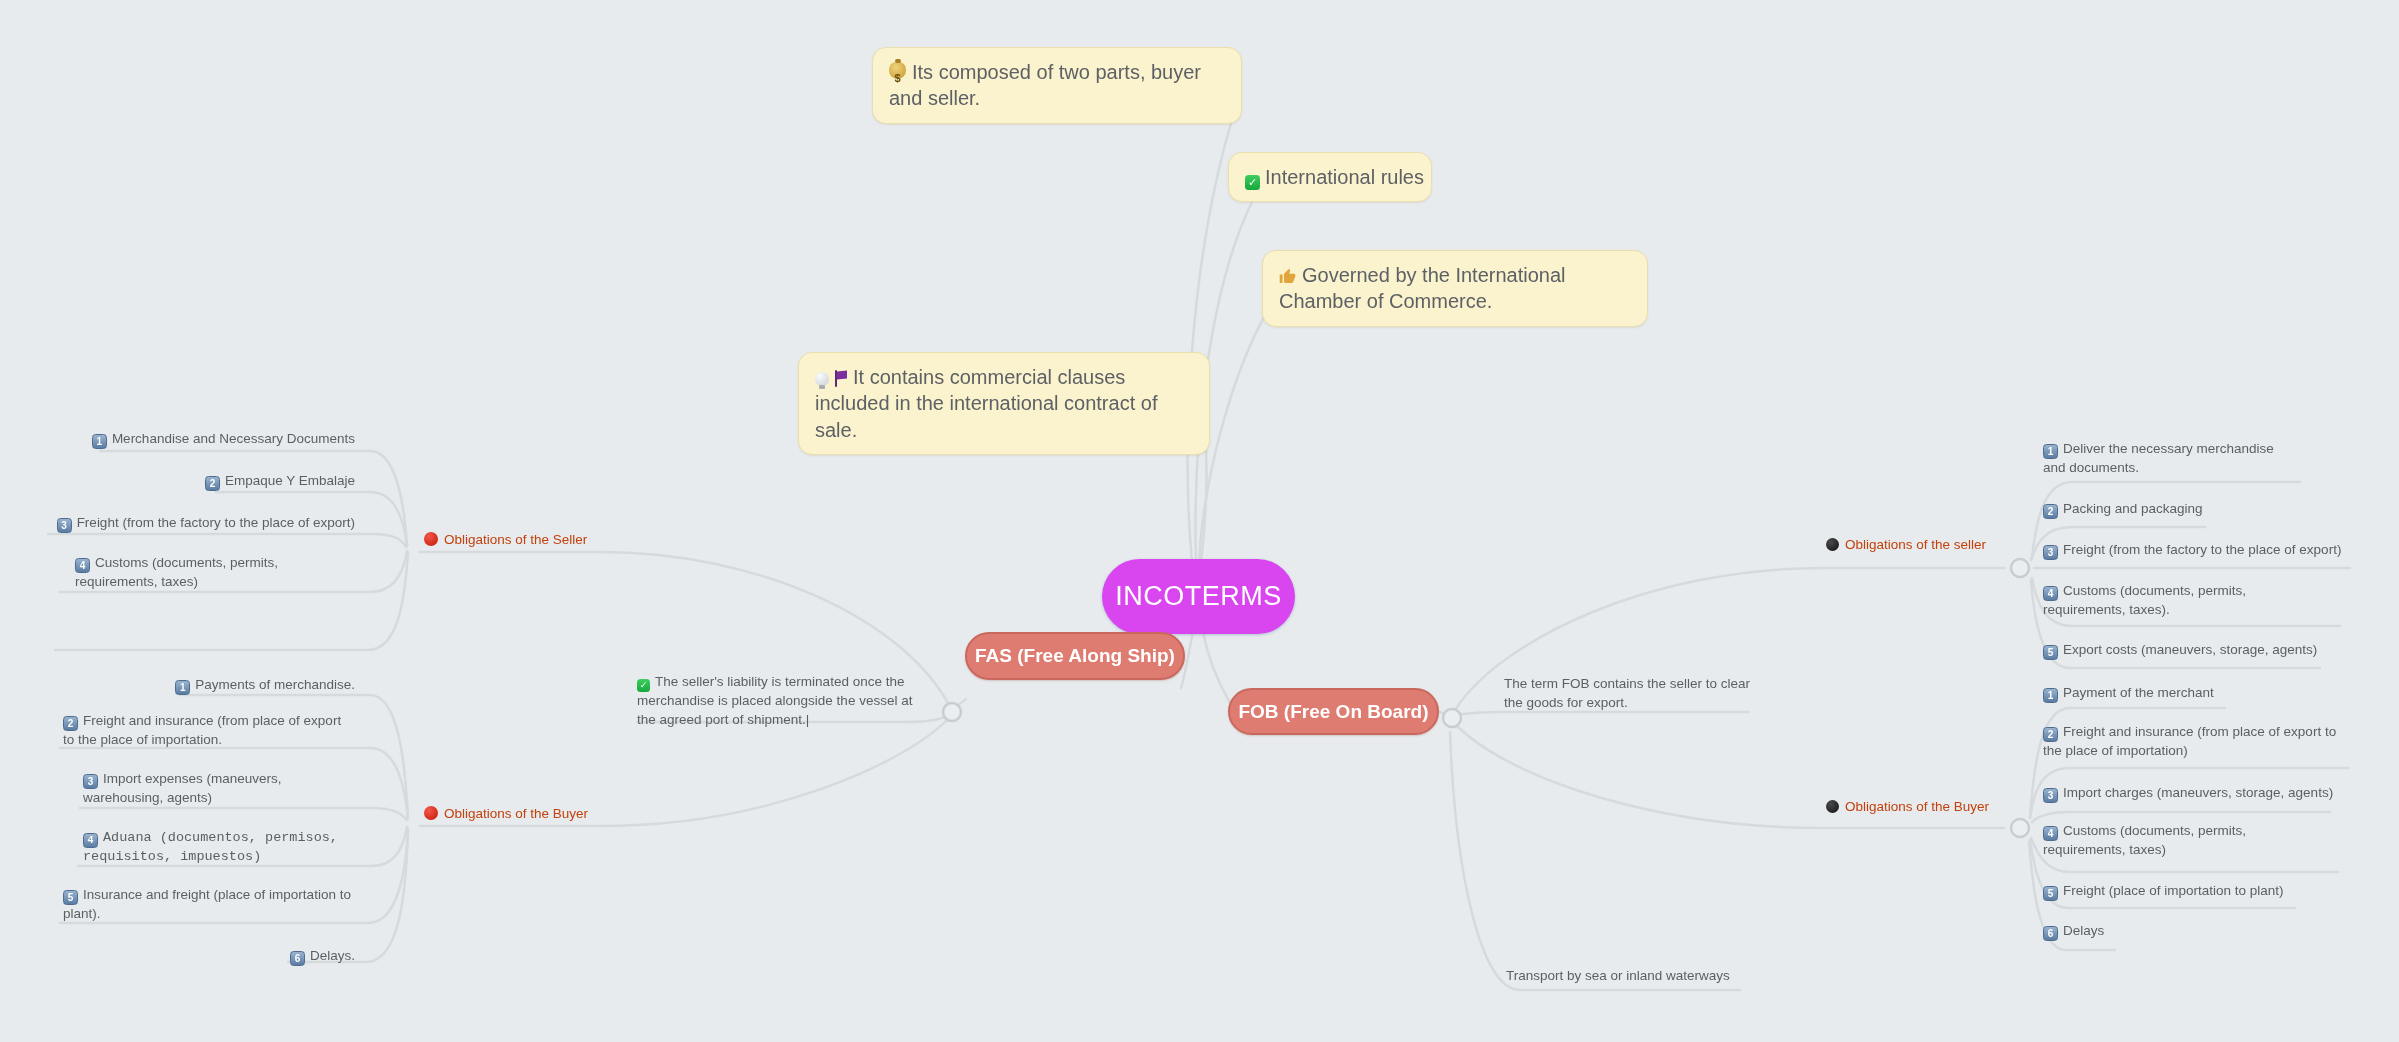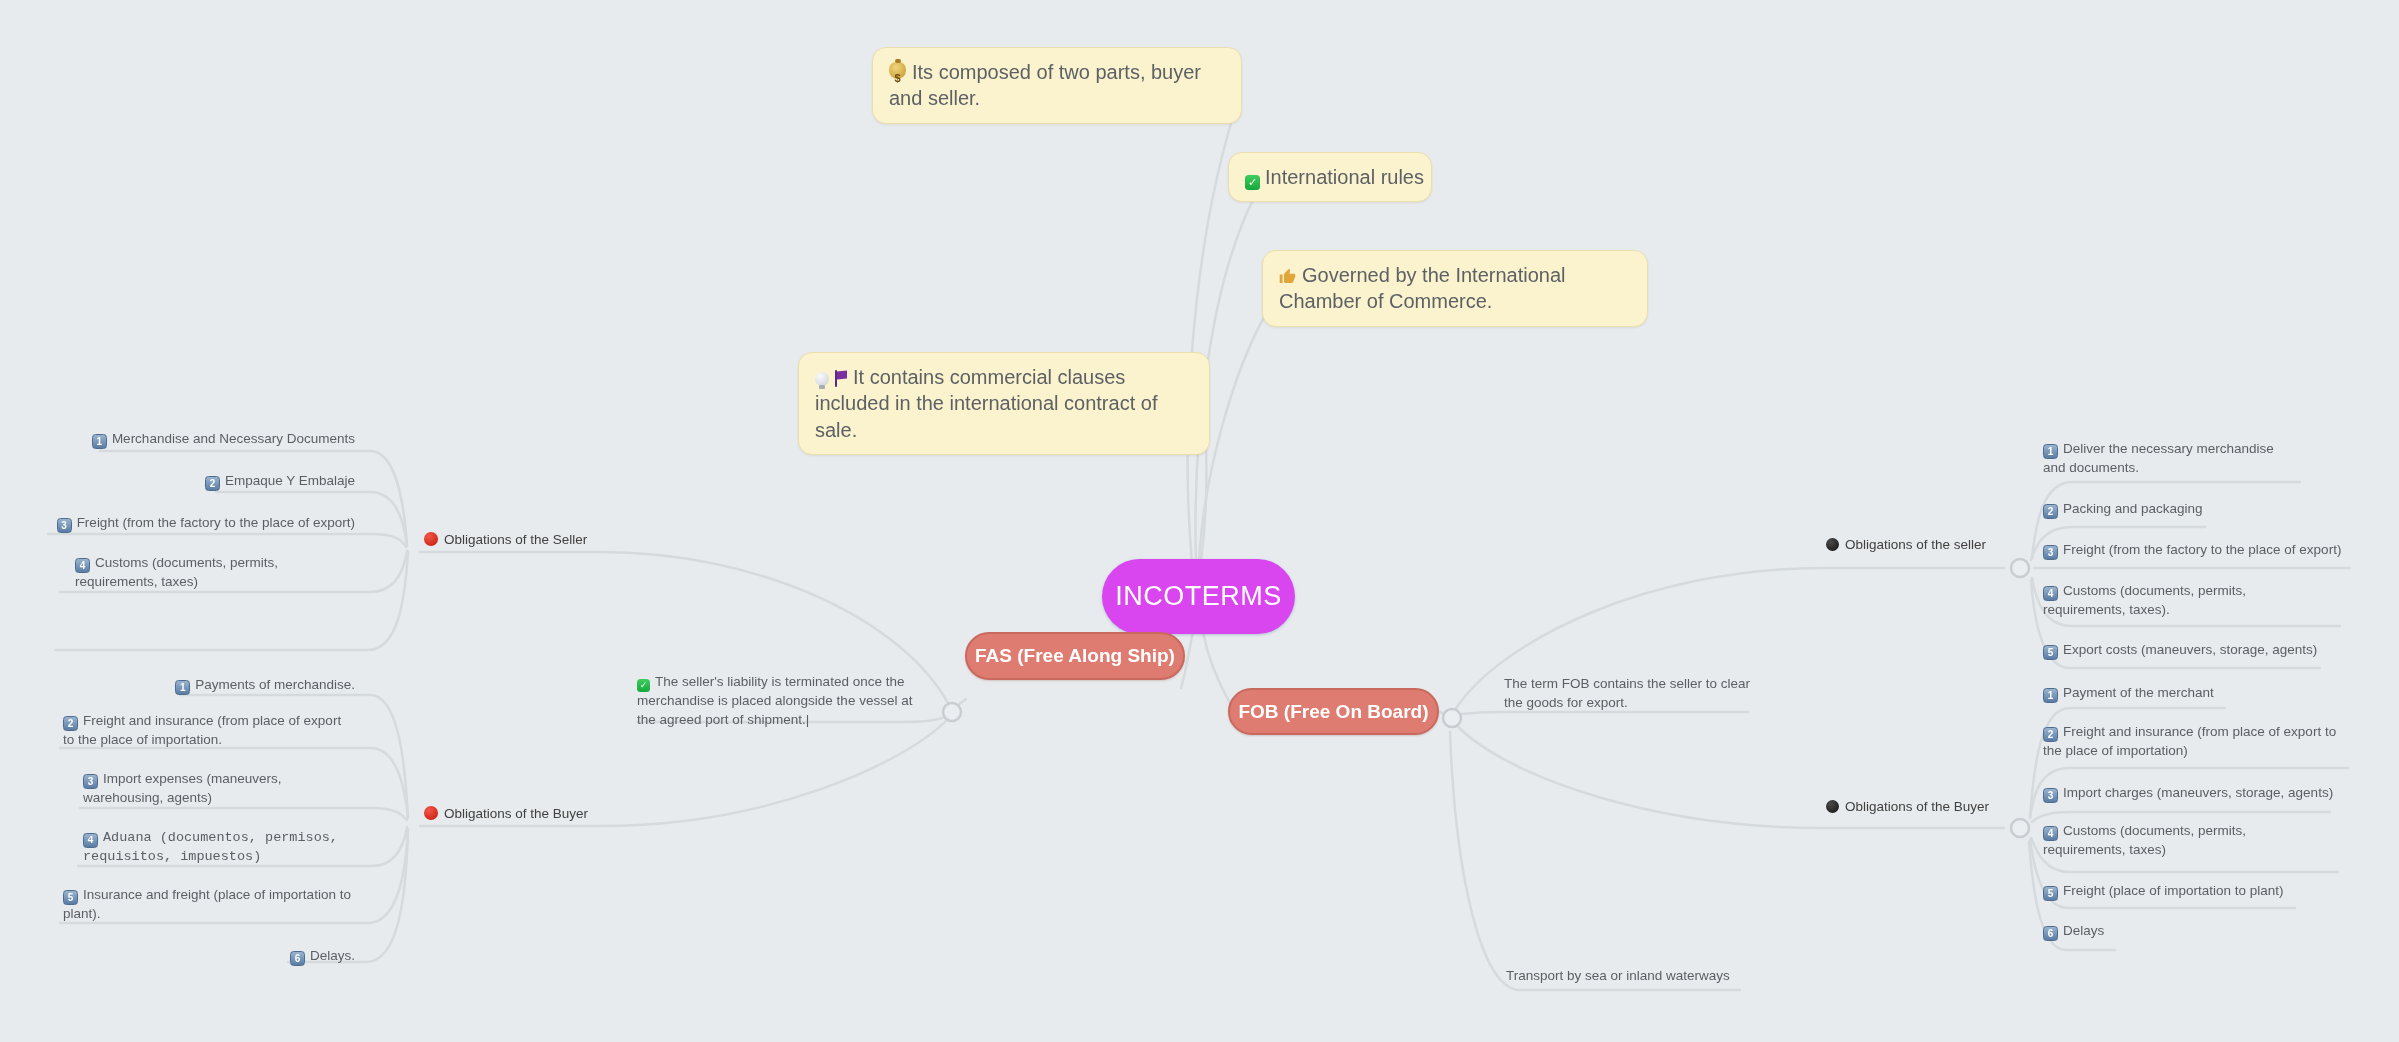--- a/index.html
+++ b/index.html
@@ -53,21 +53,21 @@
     font-size:13.5px;
     line-height:1.38;
     color:#5B5F63;
   }
   .leaf.nw { white-space:nowrap; }
 
   .blabel {
     position:absolute;
     font-size:13.5px;
     white-space:nowrap;
-    color:#404040;
+    color:#c2410c;
   }
 
   
   .kc {
     display:inline-block; width:15px; height:15px;
     border-radius:3.5px;
     background:linear-gradient(180deg,#9AB4CF,#5A7CA3);
     border:1px solid #4D6C90;
     color:#fff; font-size:10px; font-weight:bold;
     line-height:13px; text-align:center;

